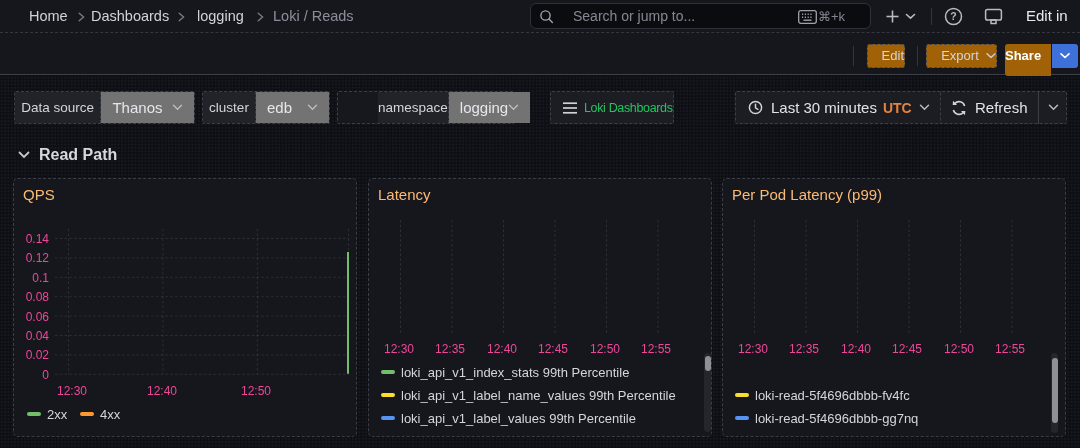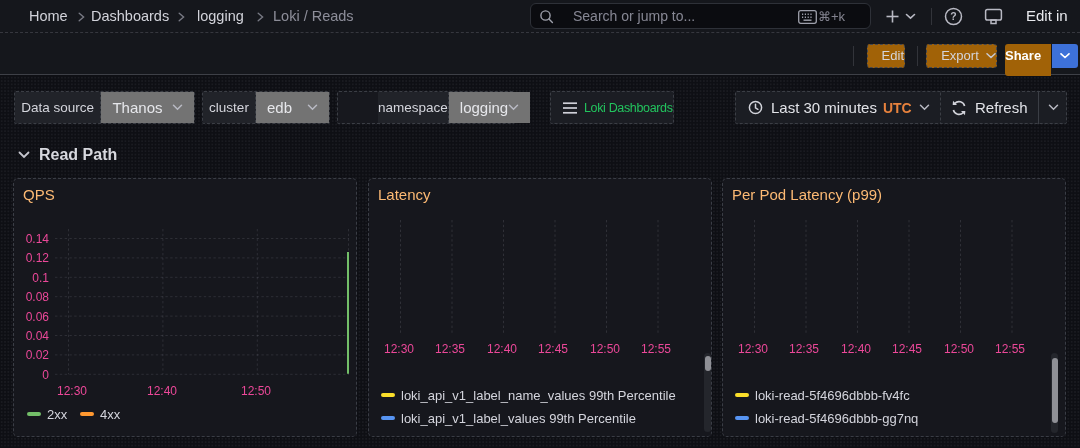--- a/index.html
+++ b/index.html
@@ -279,20 +279,24 @@
           <line x1="237.5" y1="41" x2="237.5" y2="156"></line>
           <line x1="289" y1="41" x2="289" y2="156"></line>
         </g>
       </svg>
       <div class="axlabel" style="left:15px;  top:163px;">12:30</div>
       <div class="axlabel" style="left:66px;  top:163px;">12:35</div>
       <div class="axlabel" style="left:118px; top:163px;">12:40</div>
       <div class="axlabel" style="left:169px; top:163px;">12:45</div>
       <div class="axlabel" style="left:221px; top:163px;">12:50</div>
       <div class="axlabel" style="left:272px; top:163px;">12:55</div>
+      <div class="legitem" style="left:12px; top:186px;">
+        <div class="legicon" style="background:#73bf69;"></div>
+        <div class="legtext">loki_api_v1_index_stats 99th Percentile</div>
+      </div>
       <div class="legitem" style="left:12px; top:209px;">
         <div class="legicon" style="background:#fade2a;"></div>
         <div class="legtext">loki_api_v1_label_name_values 99th Percentile</div>
       </div>
       <div class="legitem" style="left:12px; top:232px;">
         <div class="legicon" style="background:#5794f2;"></div>
         <div class="legtext">loki_api_v1_label_values 99th Percentile</div>
       </div>
       <div class="sbtrack" style="left:335px; top:174px; height:79px;"></div>
       <div class="sbthumb" style="left:335.5px; top:177px; height:15px;"></div>

